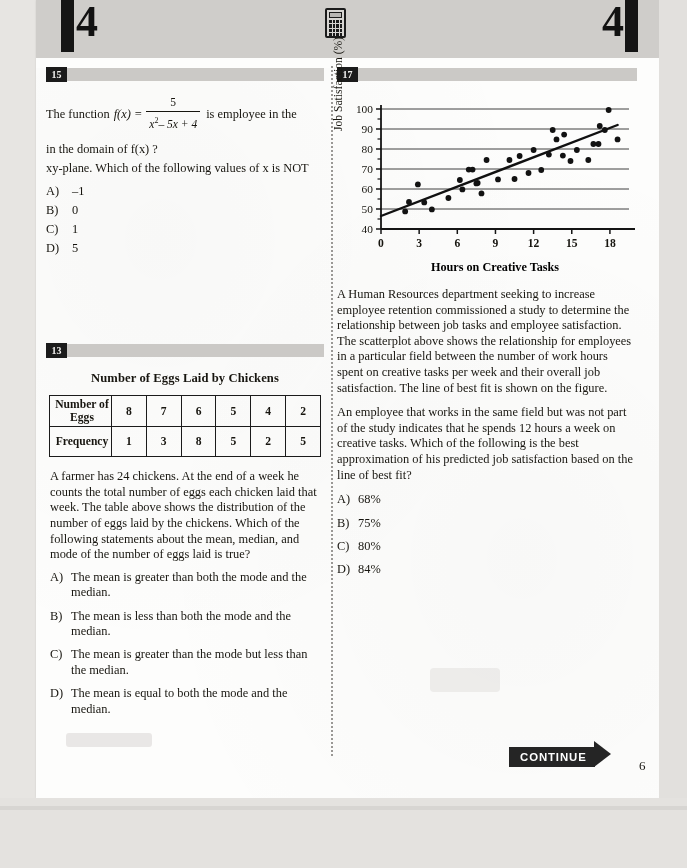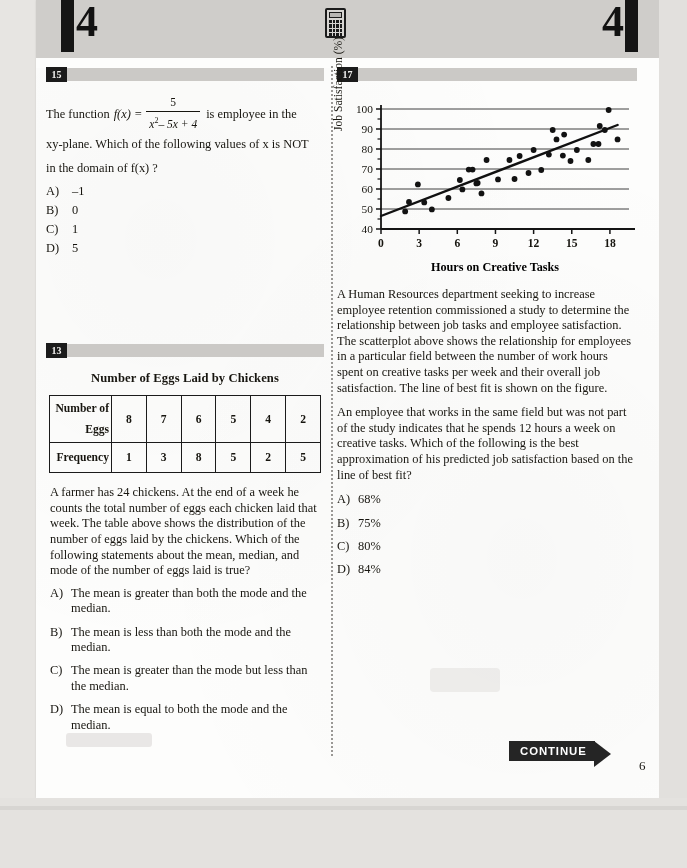--- a/index.html
+++ b/index.html
@@ -175,22 +175,22 @@
     border-collapse: collapse; width: 272px;
     margin: 0 auto 12px auto;
   }
   table.eggs td {
     border: 1.3px solid #1b1b1b;
     font-family: "Liberation Serif", serif;
     font-size: 11.6px; font-weight: bold; color: #17150f;
     text-align: center; height: 30px; padding: 2px;
   }
   table.eggs td.rowhead {
-    text-align: right; padding-left: 5px; width: 62px;
-    line-height: 21px;
+    text-align: center; padding-left: 5px; width: 62px;
+    line-height: 13px;
   }
 
   
   .chart-wrap {
     position: relative; width: 300px; height: 188px;
     margin-top: -2px;
   }
   .ylabel {
     position: absolute; left: -5px; top: 38px;
     transform: rotate(-90deg); transform-origin: left top;
@@ -201,21 +201,21 @@
     position: absolute; left: 58px; top: 167px;
     width: 200px; text-align: center;
     font-family: "Liberation Serif", serif;
     font-size: 12.2px; font-weight: bold; color: #000000;
   }
   svg.plot { position: absolute; left: 0; top: 0; }
 
   
   .continue {
     position: absolute; left: 509px; top: 741px;
-    display: flex; align-items: flex-start;
+    display: flex; align-items: flex-end;
   }
   .continue .body {
     background: #252525; color: #fff;
     font-family: "Liberation Sans", sans-serif;
     font-size: 11.4px; font-weight: bold; letter-spacing: .9px;
     padding: 4px 8px 5px 11px; height: 20px; line-height: 12px;
   }
   .continue .arrow {
     width: 0; height: 0;
     border-top: 13px solid transparent;
@@ -292,22 +292,22 @@
         <div class="formula-line">
           <span>The function</span>
           <span class="italic-f" style="margin-left:4px">f(x) =</span>
           <span class="frac">
             <span class="num-part">5</span>
             <span class="bar"></span>
             <span class="den-part"><i>x</i><sup class="exp">2</sup><span style="font-style:italic">– 5x + 4</span></span>
           </span>
           <span style="margin-left:2px">is employee in the</span>
         </div>
+        <div style="margin-top:9px">in the domain of f(x) ?</div>
         <div style="margin-top:4px">xy-plane. Which of the following values of x is NOT</div>
-        <div style="margin-top:9px">in the domain of f(x) ?</div>
       </div>
 
       <div class="choices num">
         <div class="choice">
           <span class="lbl">A)</span>
           <span class="val">–1</span>
         </div>
         <div class="choice">
           <span class="lbl">B)</span>
           <span class="val">0</span>

